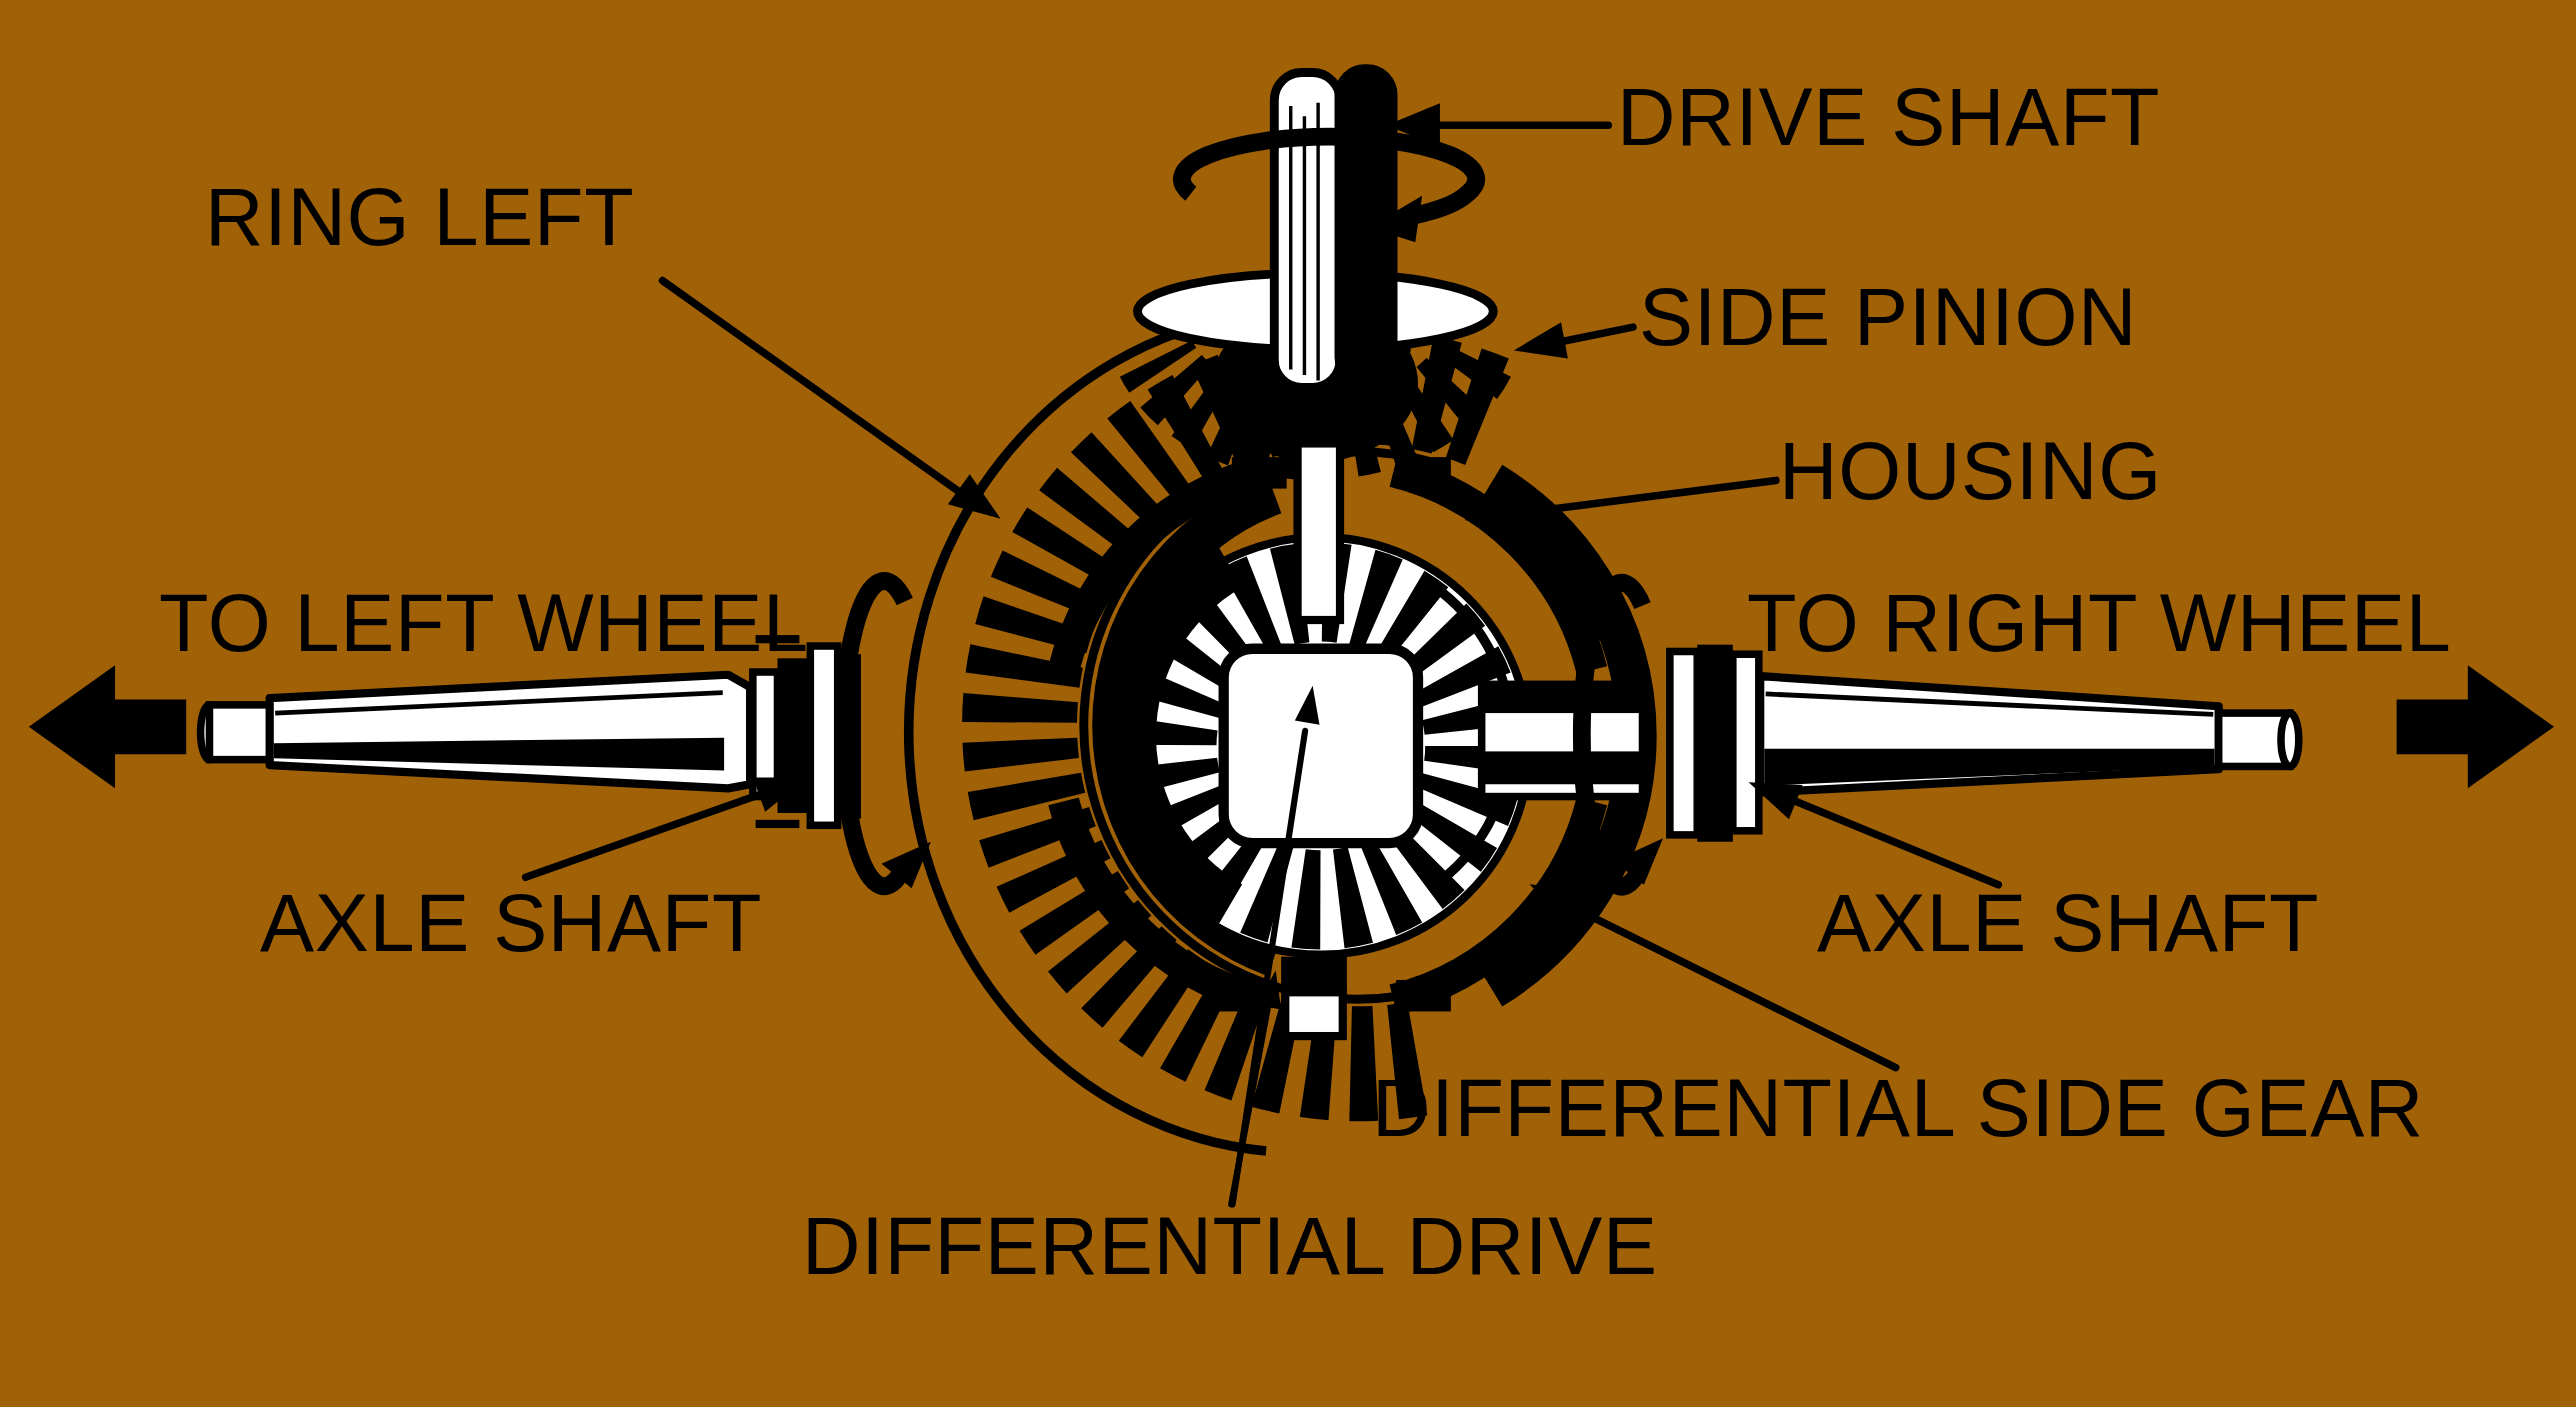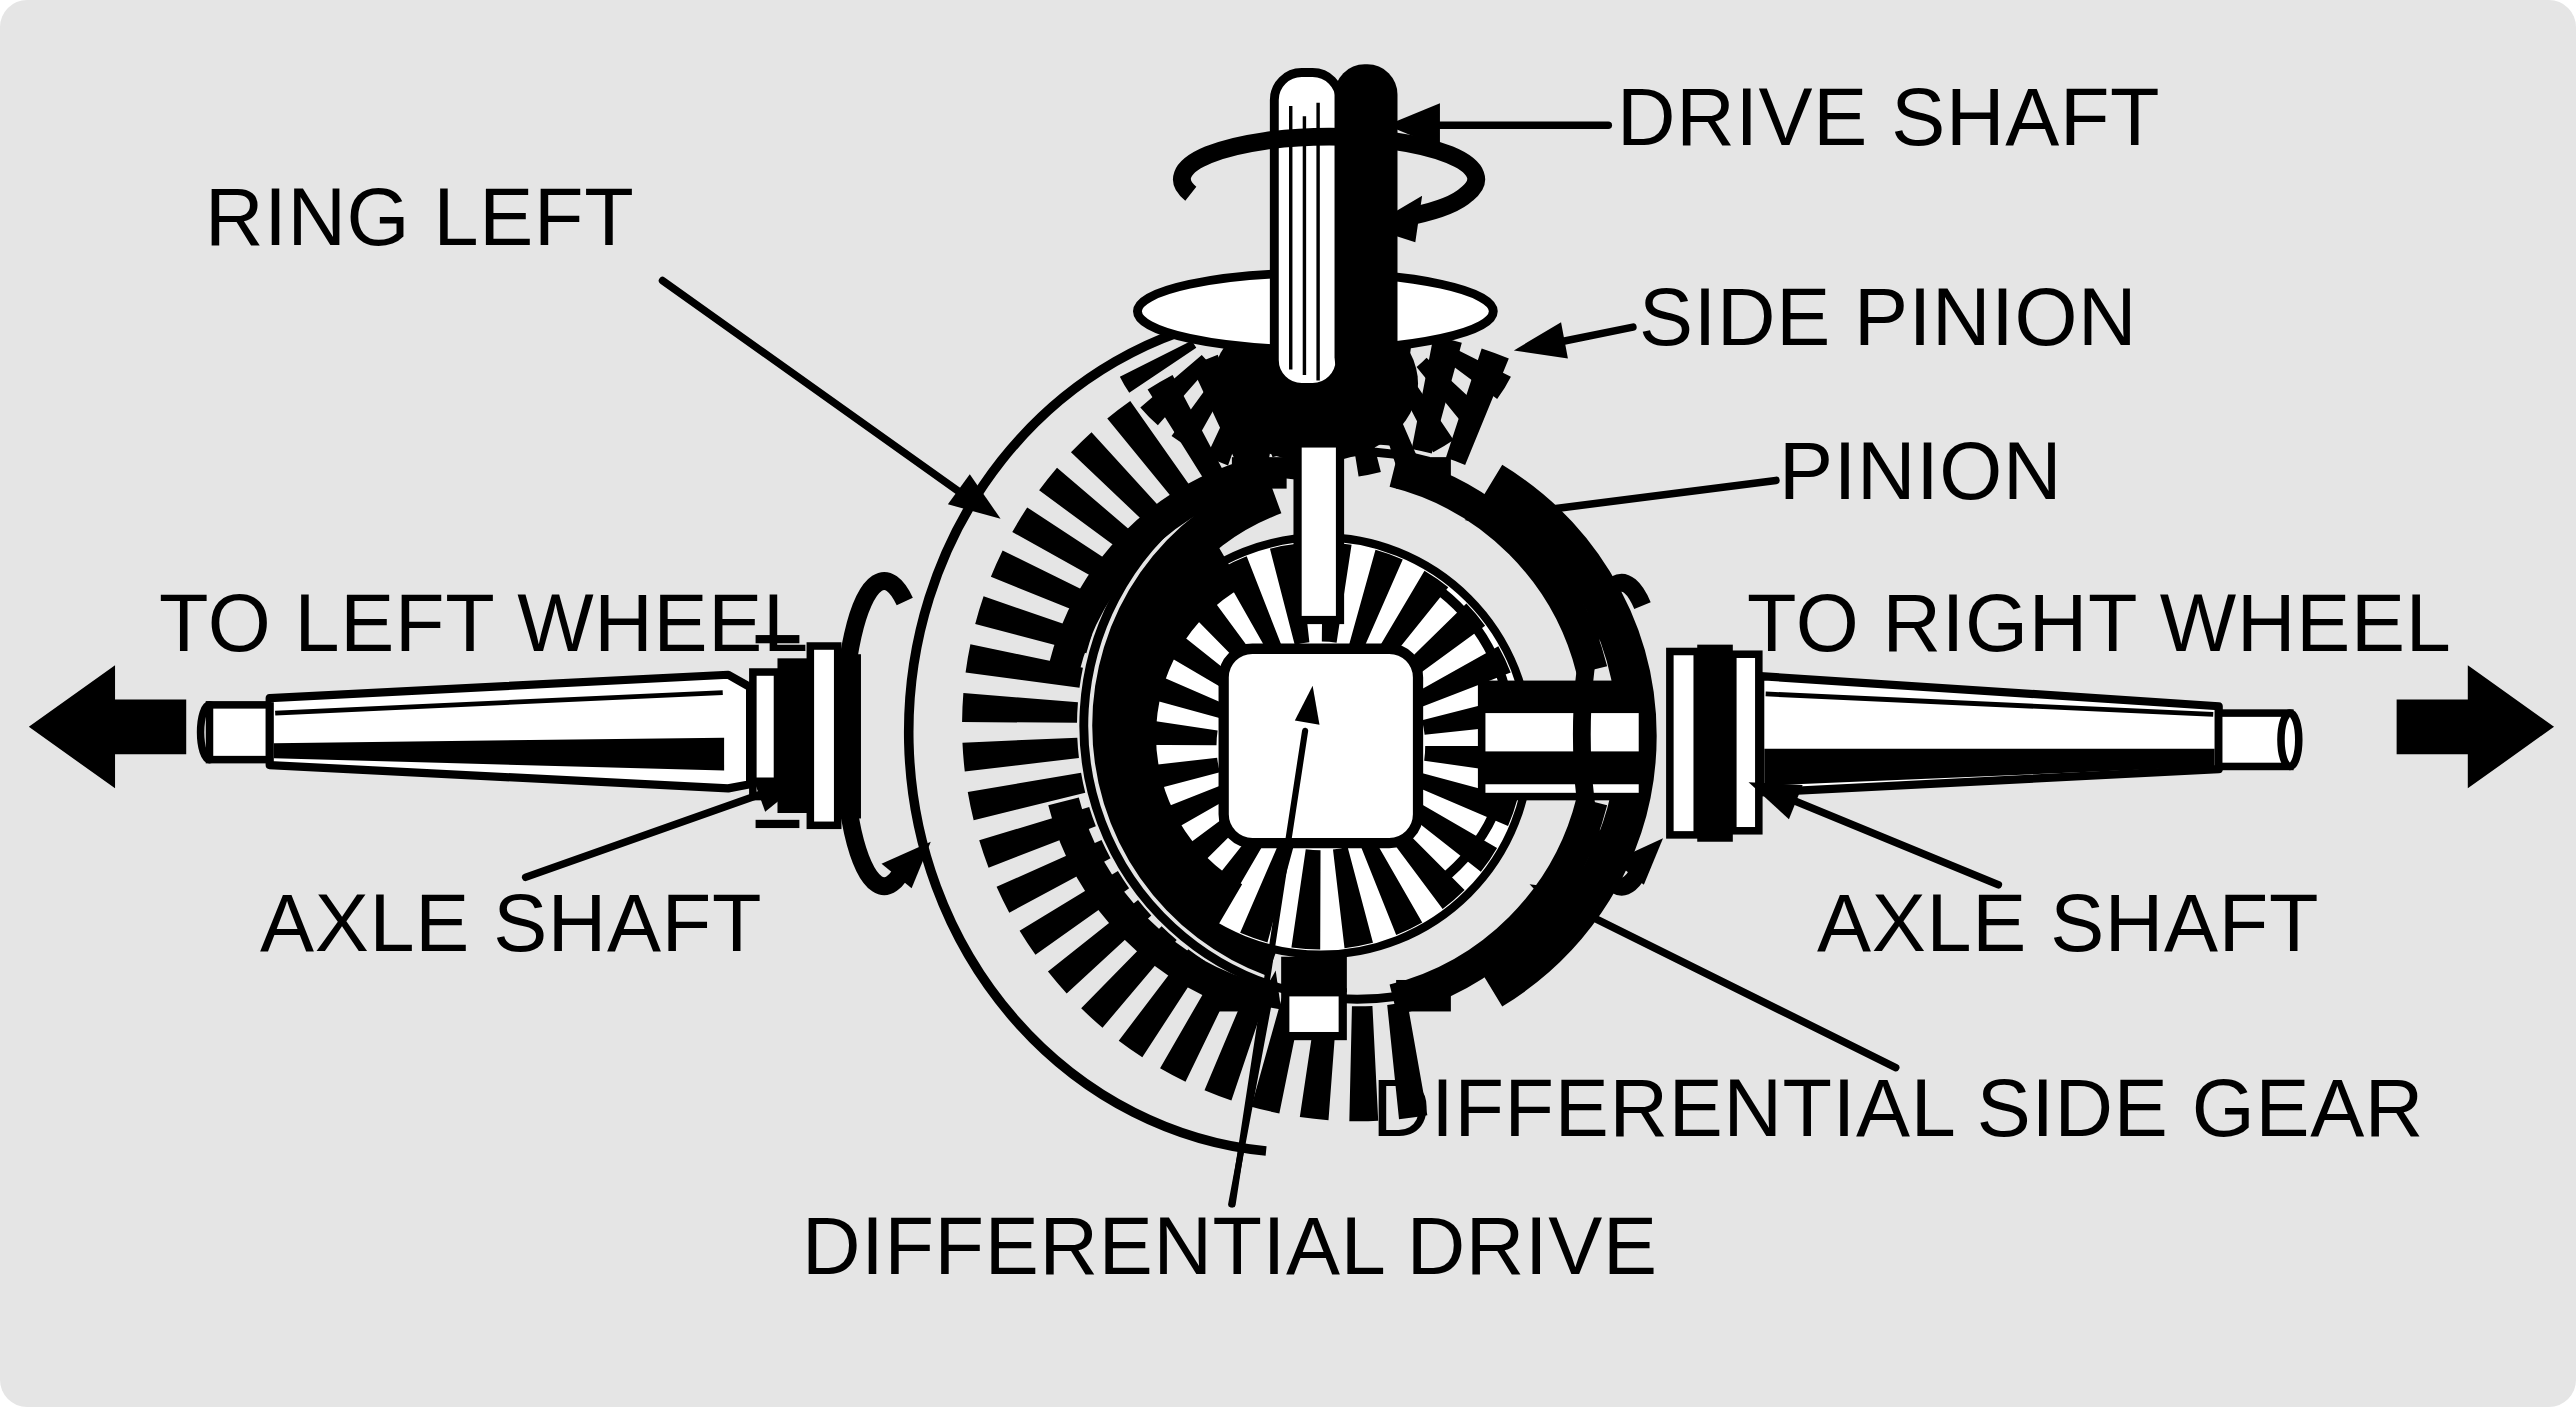--- a/index.html
+++ b/index.html
@@ -1,16 +1,16 @@
 <!DOCTYPE html>
 <html style="font-size:11px"><head>
 <meta charset="utf-8">
 <style>
   html,body{margin:0;padding:0;background:#fff;}
-  .canvas{position:relative;width:2576px;height:1407px;background:#e5e5e5;overflow:hidden;border-radius:27px;}
+  .canvas{position:relative;width:2576px;height:1407px;background:#a16207;overflow:hidden;}
   .canvas svg{position:absolute;left:0;top:0;}
   .label{
     position:absolute;
     font-family:"Liberation Sans", sans-serif;
     font-size:81px;
     line-height:81px;
     letter-spacing:0.7px;
     color:#000;
     white-space:nowrap;
     font-weight:400;
@@ -133,21 +133,21 @@
       <polygon points="2555,1143 2634,1147 2614,1197"></polygon>
       <polygon points="2235,1292 2314,1302 2290,1350"></polygon>
       <polygon points="1864,1418 1872,1475 1836,1469"></polygon>
       <polygon points="1918,1002 1928,1059 1892,1053"></polygon>
     </g>
   </svg>
 
   <div class="label" style="left:1617px;top:77px">DRIVE SHAFT</div>
   <div class="label" style="left:205px;top:177px">RING LEFT</div>
   <div class="label" style="left:1639px;top:277px">SIDE PINION</div>
-  <div class="label" style="left:1779px;top:431px">PINION</div>
+  <div class="label" style="left:1779px;top:431px">HOUSING</div>
   <div class="label" style="left:159px;top:583px">TO LEFT WHEEL</div>
   <div class="label" style="left:1747px;top:583px">TO RIGHT WHEEL</div>
   <div class="label" style="left:260px;top:883px">AXLE SHAFT</div>
   <div class="label" style="left:1817px;top:883px">AXLE SHAFT</div>
   <div class="label" style="left:1372px;top:1068px">DIFFERENTIAL SIDE GEAR</div>
   <div class="label" style="left:802px;top:1206px">DIFFERENTIAL DRIVE</div>
 
 </div>
 
 

